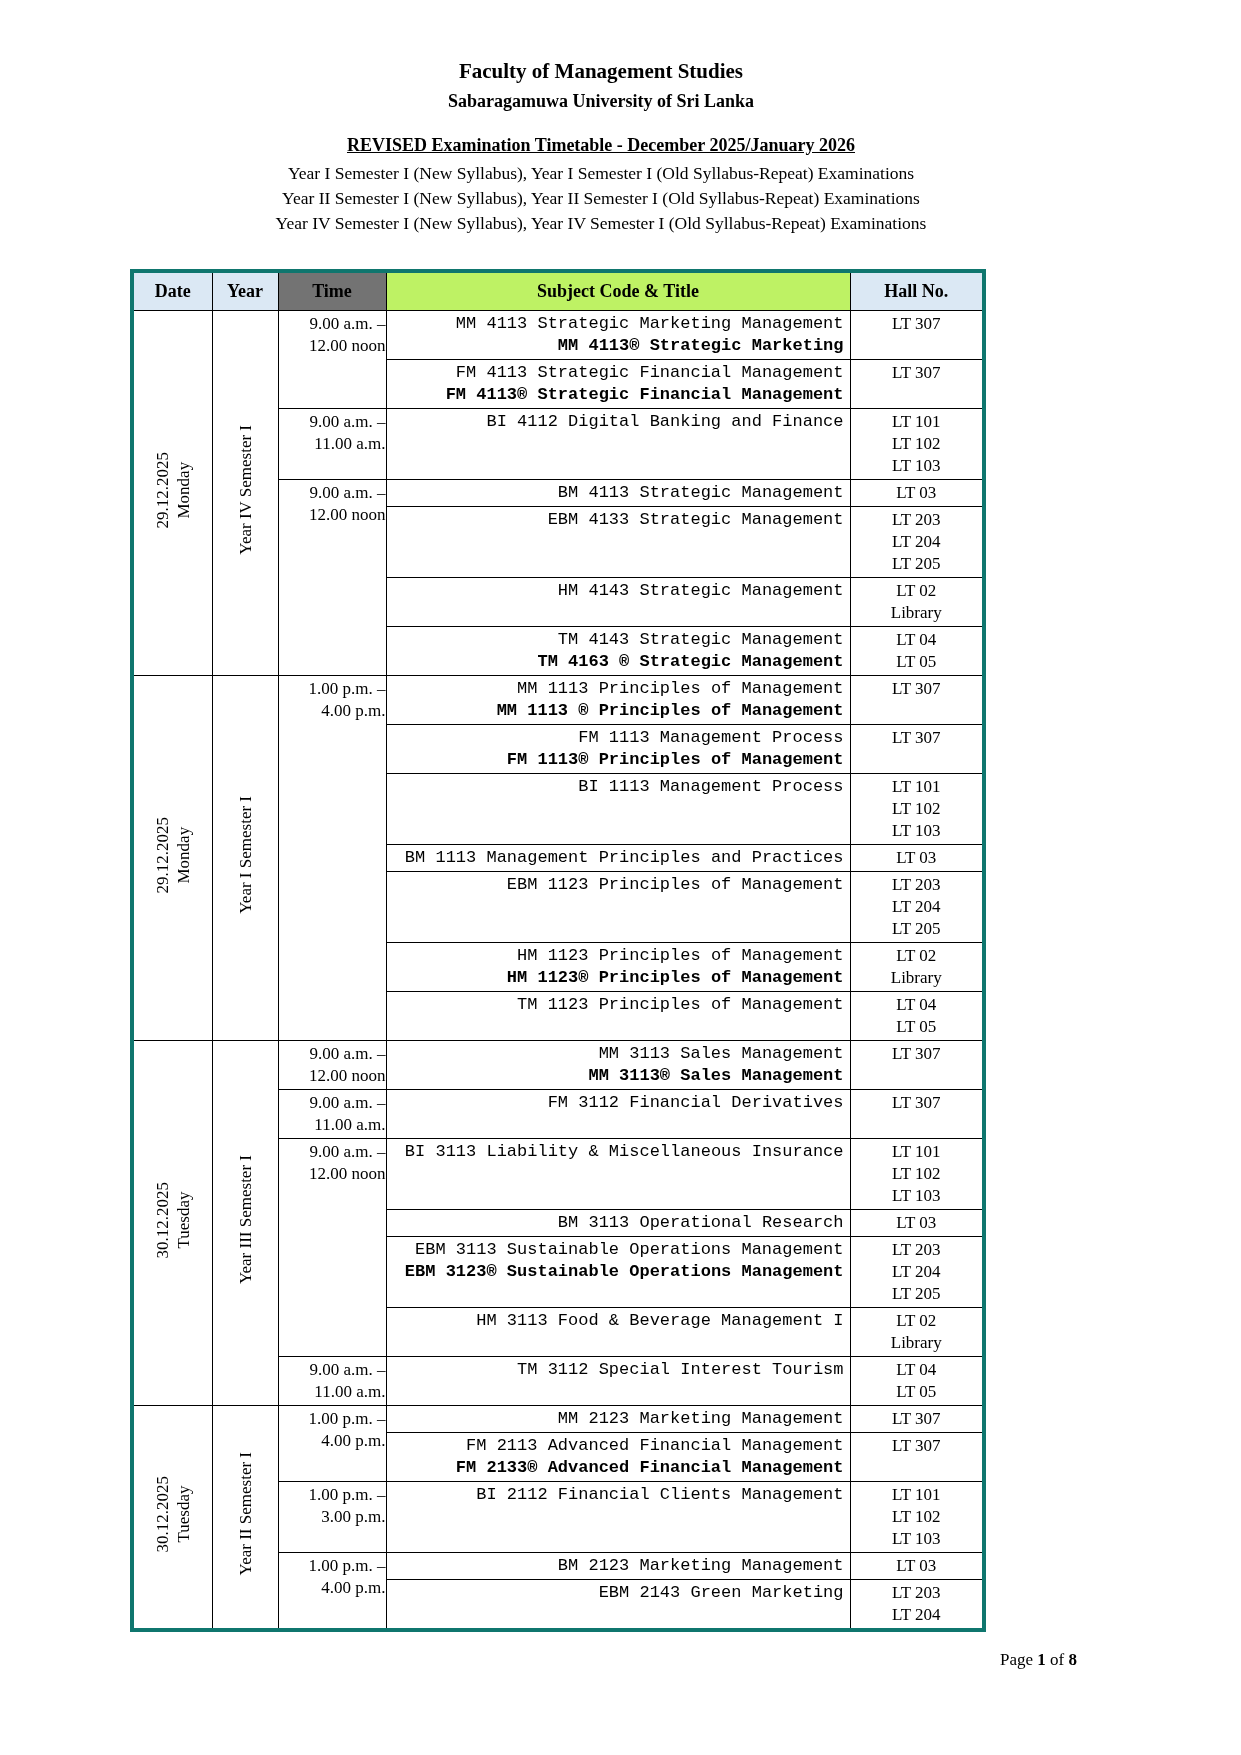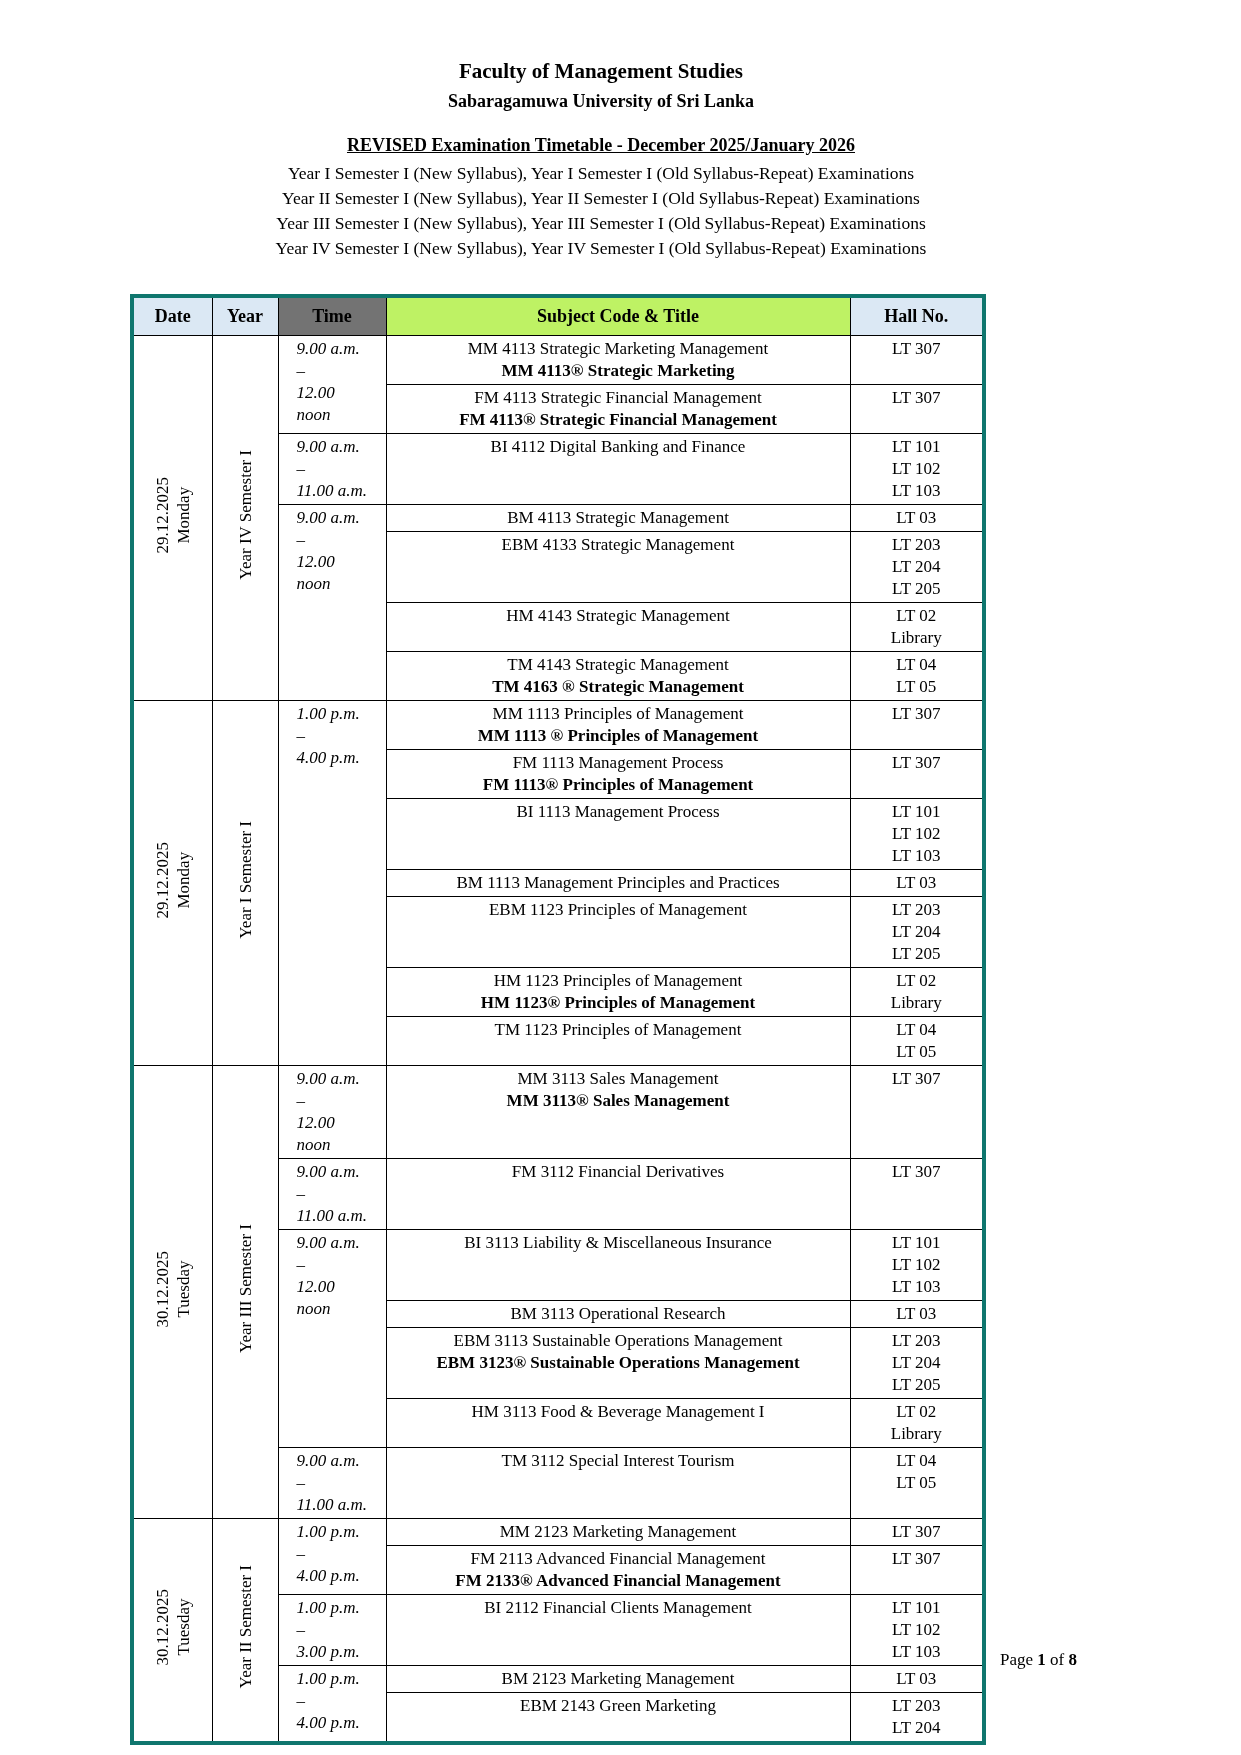--- a/index.html
+++ b/index.html
@@ -12,40 +12,39 @@
   .t1 { margin-top:58px; font-size:21px; font-weight:bold; line-height:26px; }
   .t2 { margin-top:5px;  font-size:18px; font-weight:bold; line-height:24px; }
   .t3 { margin-top:20px; font-size:18px; font-weight:bold; line-height:24px; text-decoration:underline; }
   .subtitles { margin-top:4px; font-size:17.5px; line-height:25px; text-align:center; }
   table.tt { border-collapse:collapse; width:852px; margin-top:33px; table-layout:fixed; border:4px solid #0f766e; }
   .tt th, .tt td { border:1px solid #000; }
   .tt th { font-size:18px; font-weight:bold; padding:8px 2px; text-align:center; }
   .tt td { font-size:17px; line-height:22px; padding:2px 6px; vertical-align:top; background:#fff; }
   td.date-cell, td.year-cell { vertical-align:middle; text-align:center; padding:2px 0; }
   .vtext { writing-mode:vertical-rl; transform:rotate(180deg); display:inline-block; white-space:nowrap; line-height:21px; }
-  td.time-cell { text-align:left; padding:2px 18px;font-style:italic; }
+  td.time-cell { text-align:right; padding:2px 0; }
   td.hall-cell { text-align:center; padding:2px 2px; }
-  td.subject-cell { text-align:center; }
+  td.subject-cell { text-align:right;font-family:Liberation Mono, monospace; }
   .subject-line.b { font-weight:bold; }
   .footer { position:absolute; right:164px; top:1650px; font-size:17px; }
   .footer b { font-weight:bold; }
 </style>
 </head>
 <body>
 
 <div class="content">
   <div class="titles">
     <div class="t1">Faculty of Management Studies</div>
     <div class="t2">Sabaragamuwa University of Sri Lanka</div>
     <div class="t3">REVISED Examination Timetable - December 2025/January 2026</div>
   </div>
   <div class="subtitles">
     <div>Year I Semester I (New Syllabus), Year I Semester I (Old Syllabus-Repeat) Examinations</div>
     <div>Year II Semester I (New Syllabus), Year II Semester I (Old Syllabus-Repeat) Examinations</div>
-    <div>Year III Semester I (New Syllabus), Year III Semester I (Old Syllabus-Repeat) Examinations</div>
     <div>Year IV Semester I (New Syllabus), Year IV Semester I (Old Syllabus-Repeat) Examinations</div>
   </div>
 
   <table class="tt">
     <colgroup>
       <col style="width:80px">
         <col style="width:66px">
         <col style="width:108px">
         <col style="width:464px">
         <col style="width:134px">

